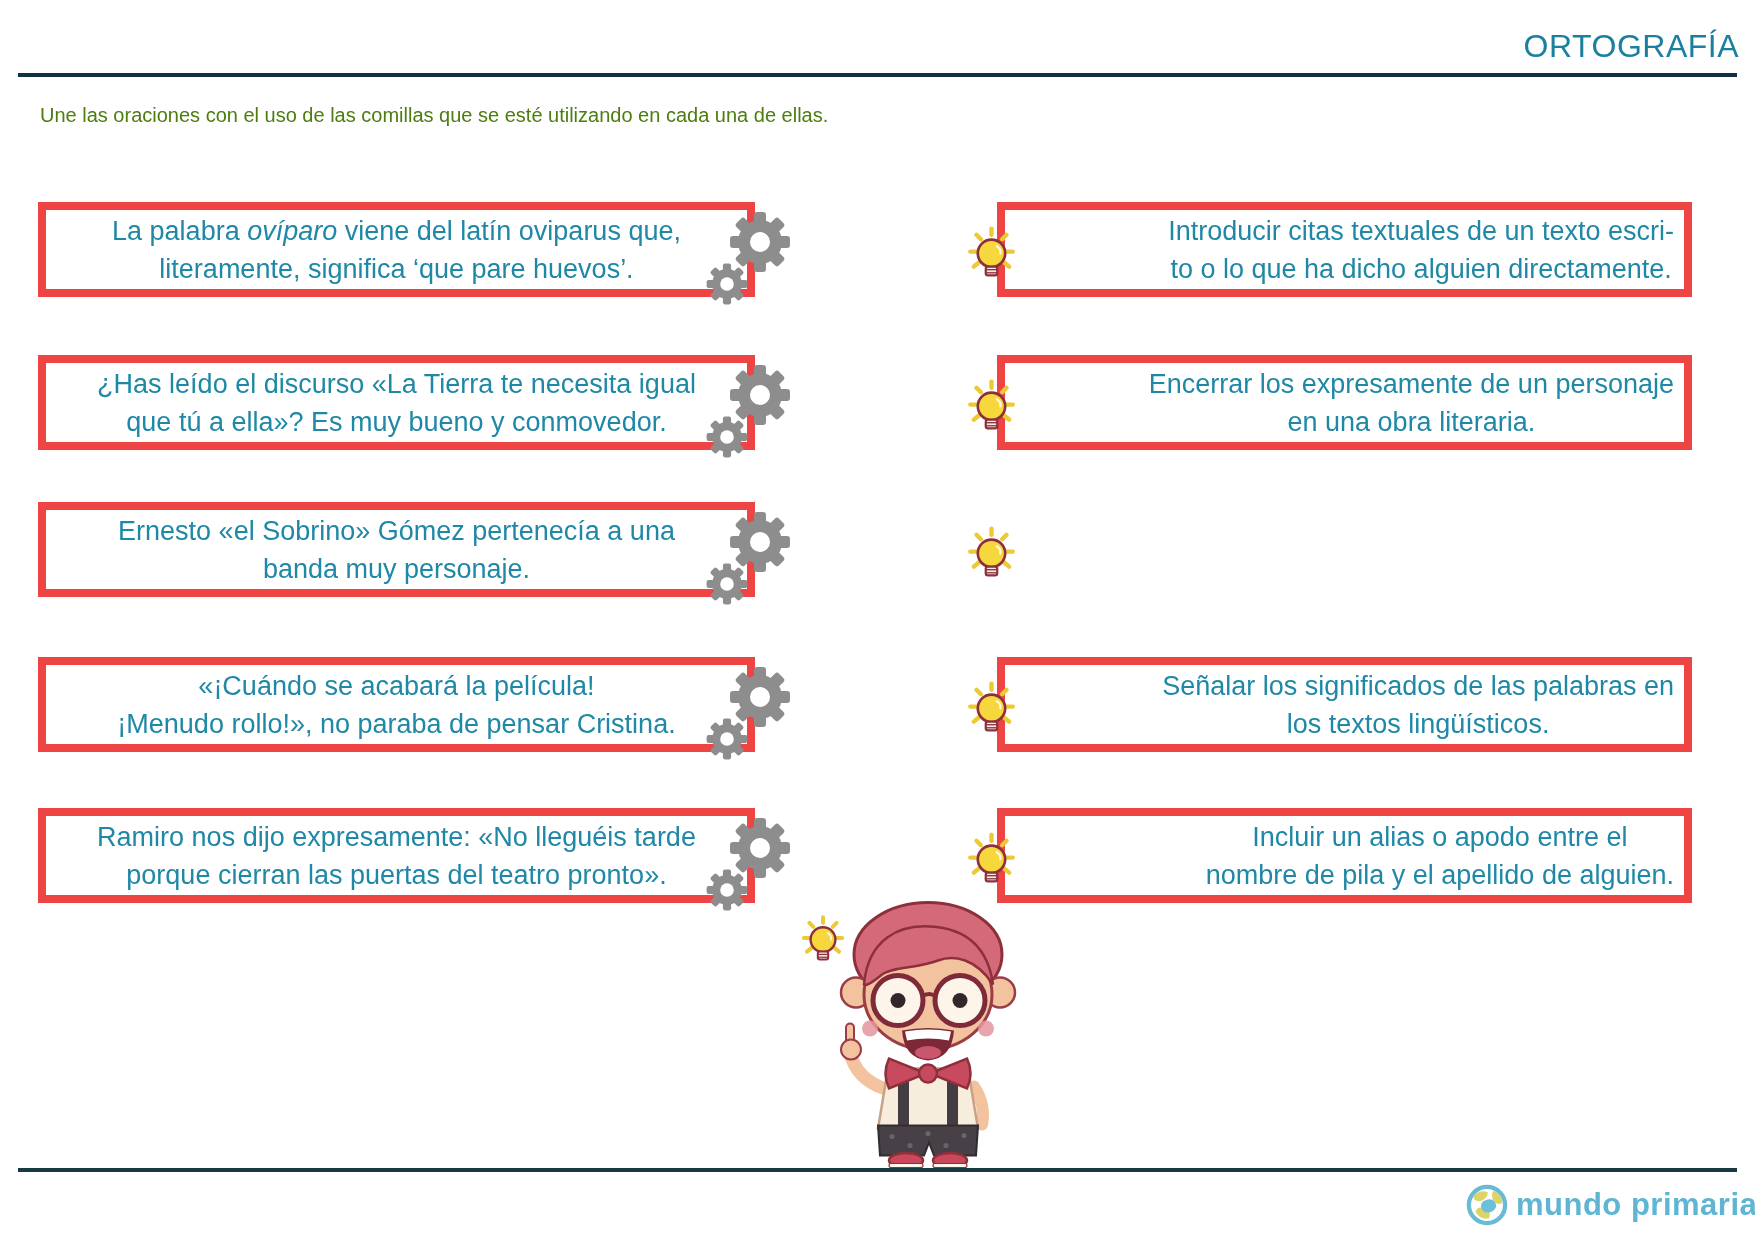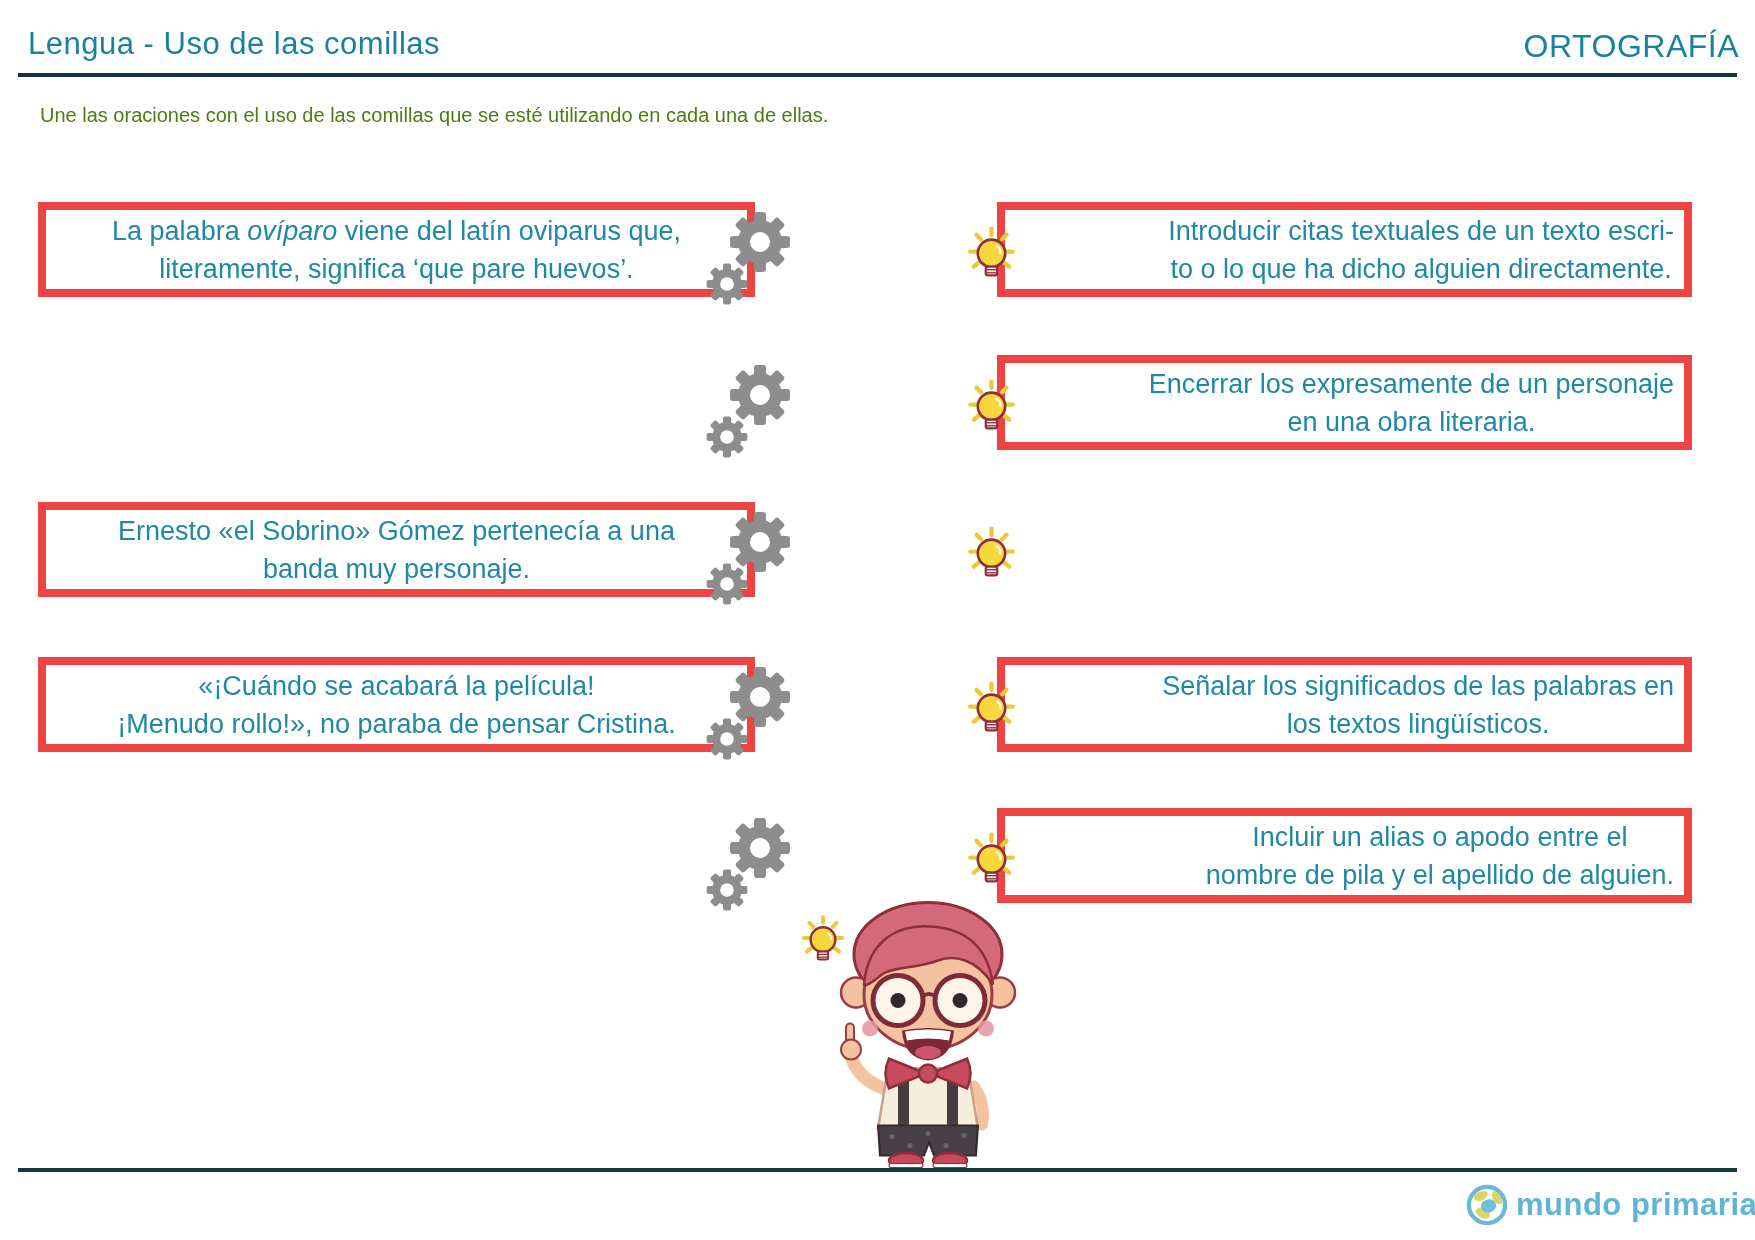--- a/index.html
+++ b/index.html
@@ -84,36 +84,43 @@
         </g>
         <circle cx="30" cy="33" r="15.5" fill="#f6d73c" stroke="#8e2f3e" stroke-width="3"></circle>
         <path d="M36,25 q5,3 4,8" fill="none" stroke="#fdf6e4" stroke-width="2.5" stroke-linecap="round"></path>
         <rect x="23.5" y="48" width="13" height="10" rx="2.5" fill="#f1ece1" stroke="#8e2f3e" stroke-width="2.5"></rect>
         <line x1="24" y1="51.5" x2="36" y2="51.5" stroke="#8e2f3e" stroke-width="1.5"></line>
         <line x1="24" y1="55" x2="36" y2="55" stroke="#8e2f3e" stroke-width="1.5"></line>
       </symbol>
     </defs>
   </svg>
 
-  <div class="page-title">Lengua - Uso de las comillas</div>
   <div class="section-label">ORTOGRAFÍA</div>
   <div class="header-rule"></div>
   <p class="instruction">Une las oraciones con el uso de las comillas que se esté utilizando en cada una de ellas.</p>
 
   <div class="mbox left" style="top:202px">
     <p class="box-text"><span>La palabra </span><span class="it">ovíparo</span><span> viene del latín oviparus que,
 literamente, significa ‘que pare huevos’.</span></p>
   </div>
+  <div class="mbox left" style="top:355px">
+    <p class="box-text">¿Has leído el discurso «La Tierra te necesita igual
+que tú a ella»? Es muy bueno y conmovedor.</p>
+  </div>
   <div class="mbox left" style="top:502px">
     <p class="box-text">Ernesto «el Sobrino» Gómez pertenecía a una
 banda muy personaje.</p>
   </div>
   <div class="mbox left" style="top:657px">
     <p class="box-text">«¡Cuándo se acabará la película!
 ¡Menudo rollo!», no paraba de pensar Cristina.</p>
+  </div>
+  <div class="mbox left" style="top:808px">
+    <p class="box-text">Ramiro nos dijo expresamente: «No lleguéis tarde
+porque cierran las puertas del teatro pronto».</p>
   </div>
 
   <svg class="gears" style="top:210px">
       <use href="#gearpair"></use>
     </svg>
   <svg class="gears" style="top:363px">
       <use href="#gearpair"></use>
     </svg>
   <svg class="gears" style="top:510px">
       <use href="#gearpair"></use>

